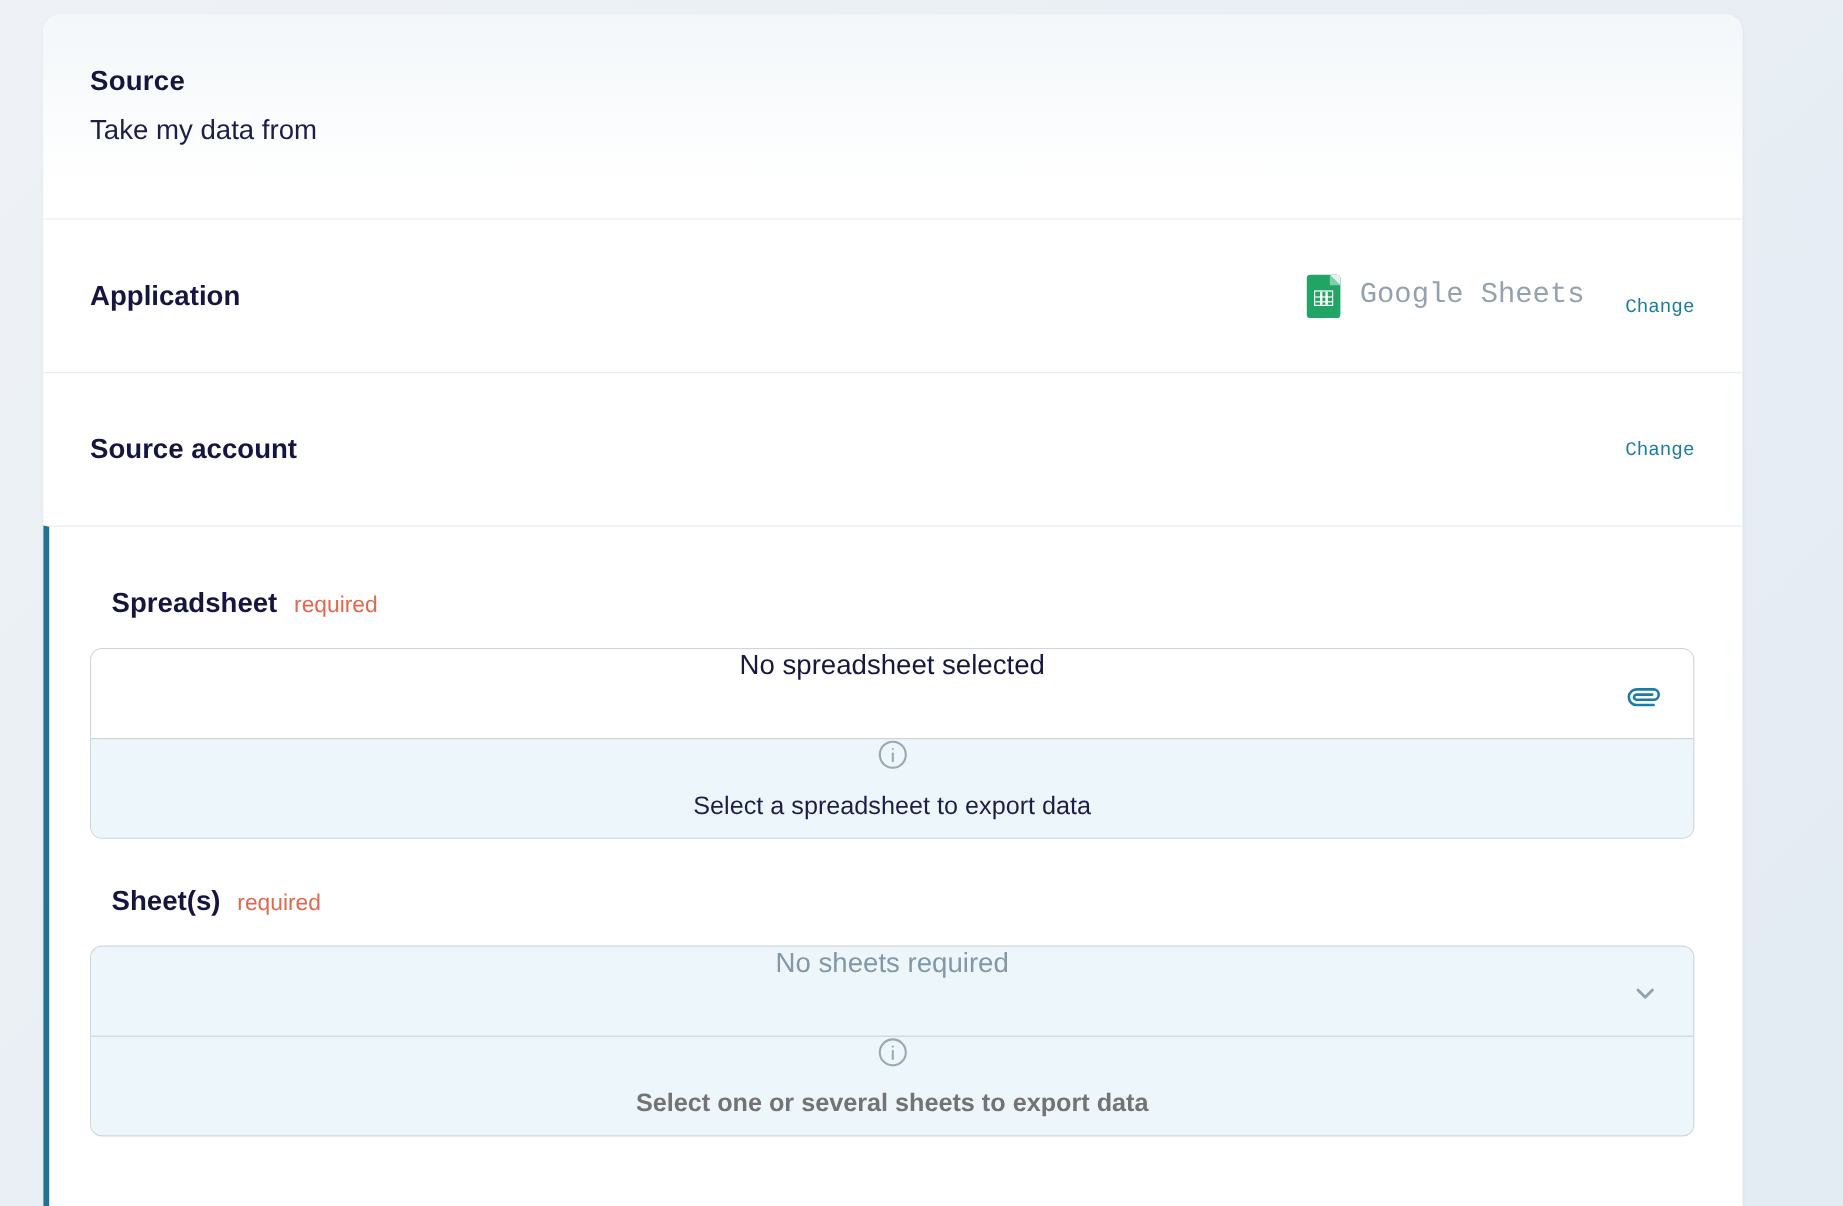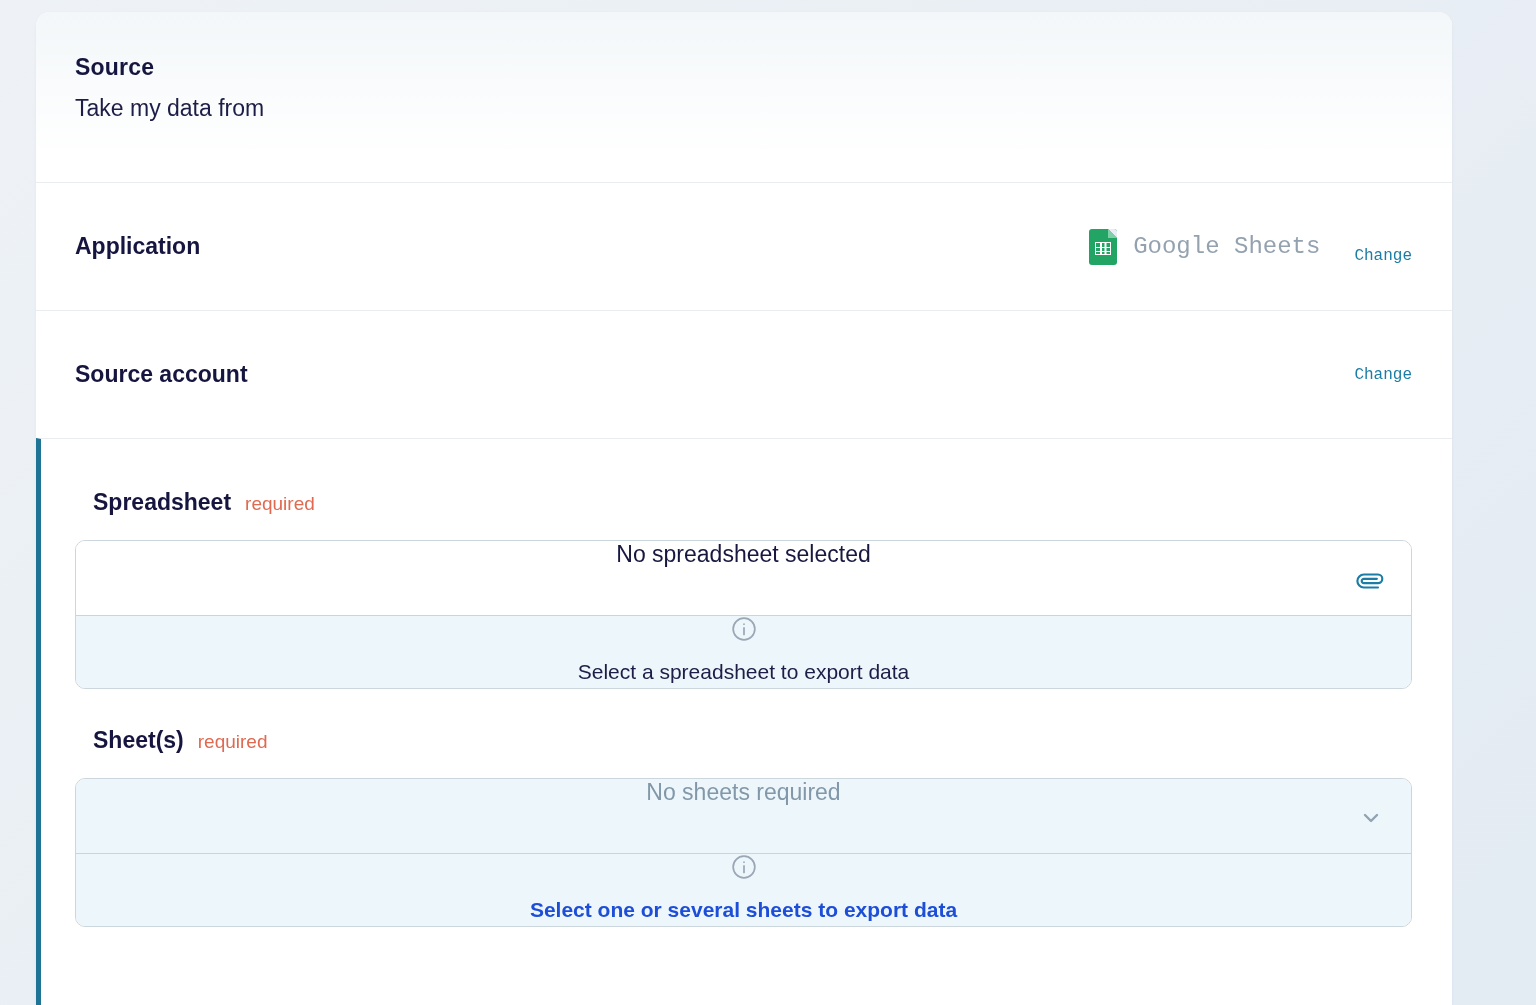--- a/index.html
+++ b/index.html
@@ -115,31 +115,31 @@
     background: #edf6fb;
   }
   .value-text {
     font-size: 23px;
     color: #171740;
   }
   .value-text.placeholder {
     color: #8298a9;
   }
   .hint-row {
-    height: 73px;
+    height: 83px;
     background: #edf6fb;
     border-top: 1px solid #c9d4db;
     gap: 18px;
   }
   .hint-text {
     font-size: 21px;
     color: #1d1d47;
   }
   .hint-text.accent {
-    color: #1d4ed8;
+    color: #737373;
     font-weight: 700;
   }
   .right-icon { margin-left: auto; display: flex; align-items: center; }
   .icon { display: inline-flex; align-items: center; justify-content: center; }
   .sheets-doc {
     position: relative;
     width: 28px; height: 36px;
     background: #21a464;
     border-radius: 3px;
   }

